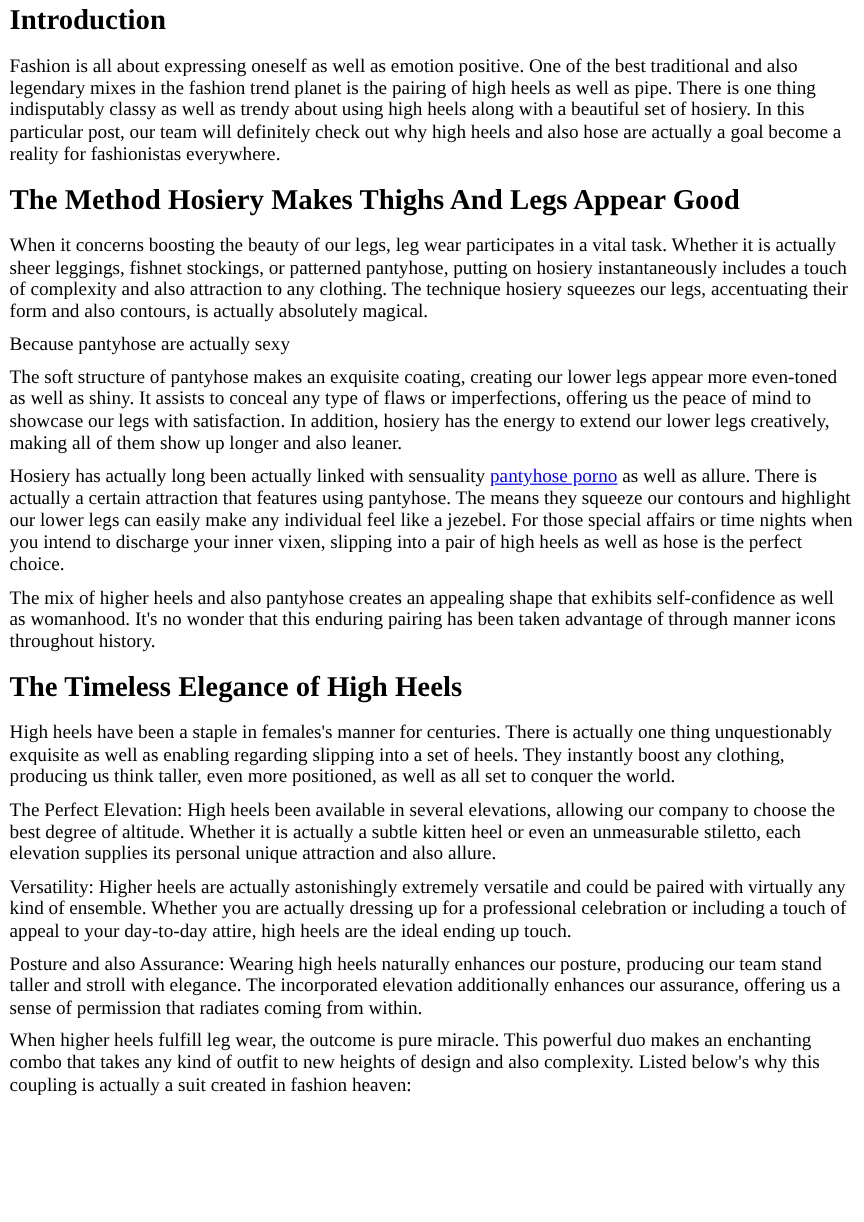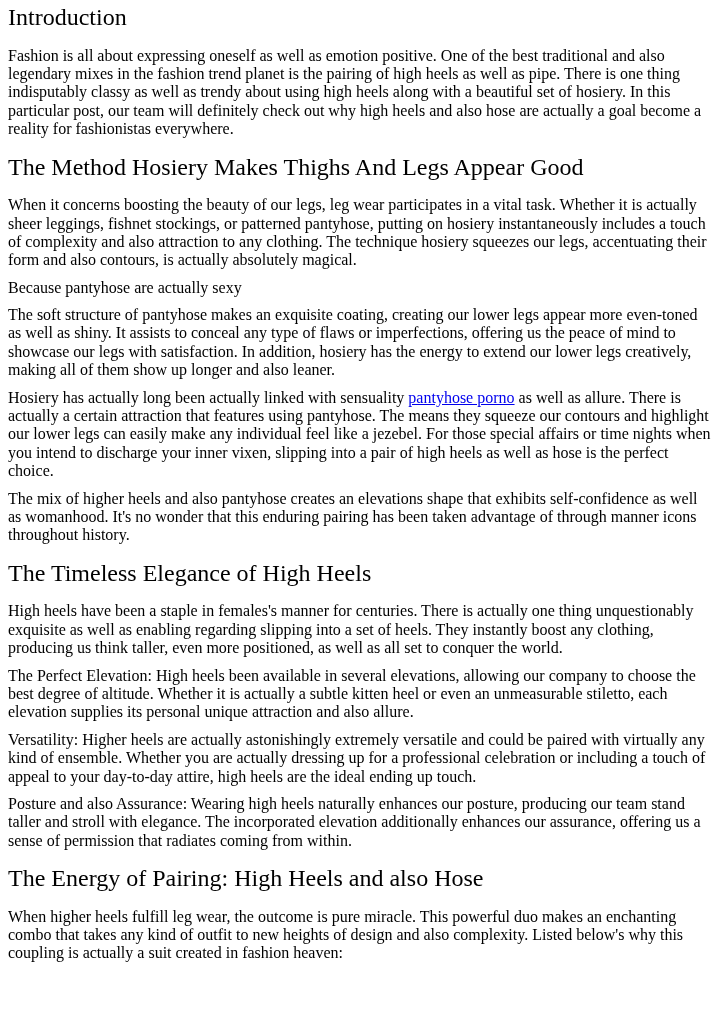--- a/index.html
+++ b/index.html
@@ -15,21 +15,21 @@
     font-family: "Liberation Serif", "DejaVu Serif", serif;
     font-size: 16px;
     line-height: 1.15;
   }
   .article {
     margin: 8px;
     width: 704px;
   }
   h2 {
     font-size: 24px;
-    font-weight: normal;
+    font-weight: bold;
     line-height: 1.15;
     margin: 15px 0;
   }
   h2.first {
     margin-top: -4px;
   }
   p {
     margin: 9px 0;
   }
   a.body-link {
@@ -44,30 +44,29 @@
     <h2 class="first">Introduction</h2>
     <p>Fashion is all about expressing oneself as well as emotion positive. One of the best traditional and also legendary mixes in the fashion trend planet is the pairing of high heels as well as pipe. There is one thing indisputably classy as well as trendy about using high heels along with a beautiful set of hosiery. In this particular post, our team will definitely check out why high heels and also hose are actually a goal become a reality for fashionistas everywhere.</p>
   </section>
 
   <section>
     <h2>The Method Hosiery Makes Thighs And Legs Appear Good</h2>
     <p>When it concerns boosting the beauty of our legs, leg wear participates in a vital task. Whether it is actually sheer leggings, fishnet stockings, or patterned pantyhose, putting on hosiery instantaneously includes a touch of complexity and also attraction to any clothing. The technique hosiery squeezes our legs, accentuating their form and also contours, is actually absolutely magical.</p>
     <p>Because pantyhose are actually sexy</p>
     <p>The soft structure of pantyhose makes an exquisite coating, creating our lower legs appear more even-toned as well as shiny. It assists to conceal any type of flaws or imperfections, offering us the peace of mind to showcase our legs with satisfaction. In addition, hosiery has the energy to extend our lower legs creatively, making all of them show up longer and also leaner.</p>
     <p><span>Hosiery has actually long been actually linked with sensuality </span><a href="#" class="body-link" style="color: rgb(0, 0, 238);">pantyhose porno</a><span> as well as allure. There is actually a certain attraction that features using pantyhose. The means they squeeze our contours and highlight our lower legs can easily make any individual feel like a jezebel. For those special affairs or time nights when you intend to discharge your inner vixen, slipping into a pair of high heels as well as hose is the perfect choice.</span></p>
-    <p>The mix of higher heels and also pantyhose creates an elevations shape that exhibits self-confidence as well as womanhood. It's no wonder that this enduring pairing has been taken advantage of through manner icons throughout history.</p>
+    <p>The mix of higher heels and also pantyhose creates an appealing shape that exhibits self-confidence as well as womanhood. It's no wonder that this enduring pairing has been taken advantage of through manner icons throughout history.</p>
   </section>
 
   <section>
     <h2>The Timeless Elegance of High Heels</h2>
     <p>High heels have been a staple in females's manner for centuries. There is actually one thing unquestionably exquisite as well as enabling regarding slipping into a set of heels. They instantly boost any clothing, producing us think taller, even more positioned, as well as all set to conquer the world.</p>
     <p>The Perfect Elevation: High heels been available in several elevations, allowing our company to choose the best degree of altitude. Whether it is actually a subtle kitten heel or even an unmeasurable stiletto, each elevation supplies its personal unique attraction and also allure.</p>
     <p>Versatility: Higher heels are actually astonishingly extremely versatile and could be paired with virtually any kind of ensemble. Whether you are actually dressing up for a professional celebration or including a touch of appeal to your day-to-day attire, high heels are the ideal ending up touch.</p>
     <p>Posture and also Assurance: Wearing high heels naturally enhances our posture, producing our team stand taller and stroll with elegance. The incorporated elevation additionally enhances our assurance, offering us a sense of permission that radiates coming from within.</p>
   </section>
 
   <section>
-    <h2>The Energy of Pairing: High Heels and also Hose</h2>
     <p>When higher heels fulfill leg wear, the outcome is pure miracle. This powerful duo makes an enchanting combo that takes any kind of outfit to new heights of design and also complexity. Listed below's why this coupling is actually a suit created in fashion heaven:</p>
 
   </section>
 
 </div>
 
 </body></html>

